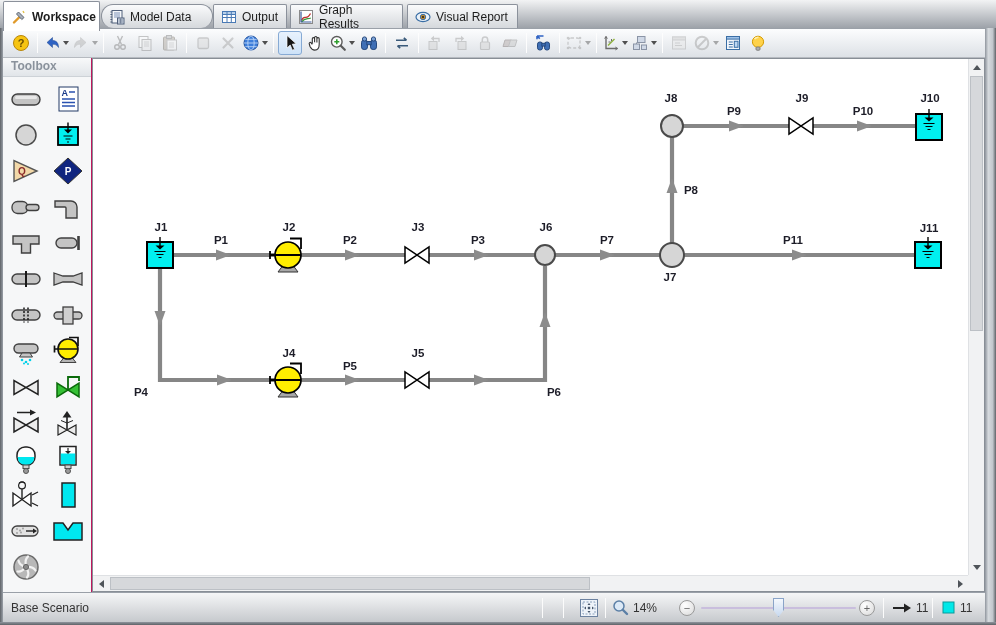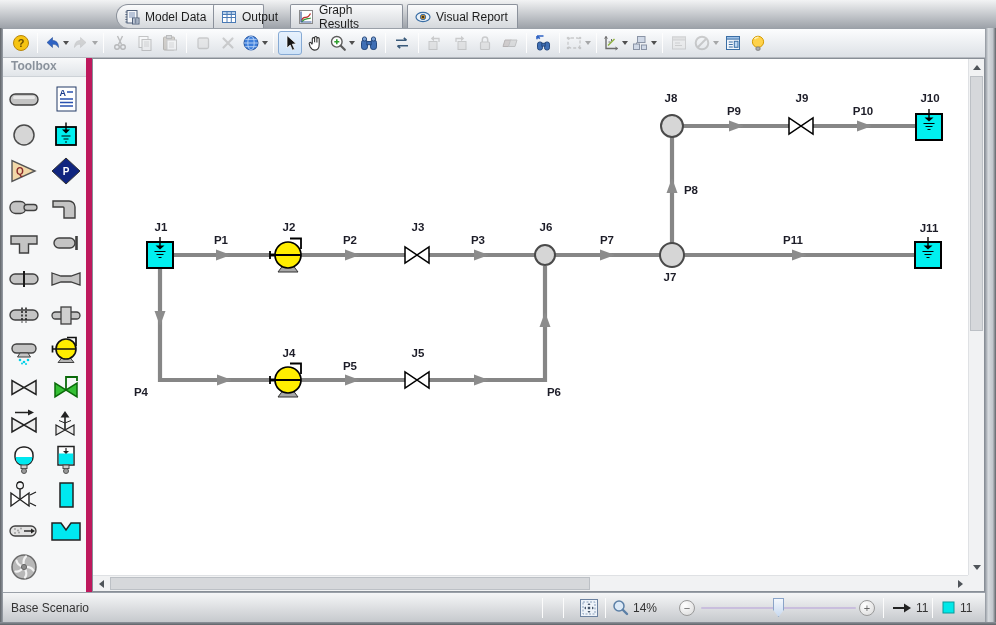--- a/index.html
+++ b/index.html
@@ -23,21 +23,21 @@
   #toolbar{position:absolute;left:3px;top:28px;width:982px;height:30px;
            background:linear-gradient(#fcfdfe,#dde1e6);border-top:1px solid #9aa0a8;
            border-bottom:1px solid #b6bac0;display:flex;align-items:center;padding-left:6px;gap:1px;z-index:5;}
   .tbtn{height:24px;min-width:24px;display:flex;align-items:center;justify-content:center;border-radius:3px;padding:0 1px;}
   .tbtn.active{background:linear-gradient(#e8f2fd,#cde2f8);border:1px solid #86aad4;}
   .tbtn.disabled{opacity:.45;filter:grayscale(.8);}
   .caret{width:0;height:0;border-left:3.5px solid transparent;border-right:3.5px solid transparent;border-top:4px solid #4f4f4f;margin-left:2px;}
   .tsep{width:1px;height:20px;background:#b4b8be;border-right:1px solid #fdfdfd;margin:0 3px;flex:0 0 auto;}
   
   #toolbox{position:absolute;left:3px;top:58px;width:89px;height:534px;background:#f6f7f8;
-           border-right:6px solid #be185d;z-index:4;}
+           border-right:1px solid #be185d;z-index:4;}
   #toolbox-header{height:19px;background:linear-gradient(#f8f9fa,#e1e5e9);border-bottom:1px solid #cdd2d7;
                   color:#8a929c;font-weight:bold;font-size:12px;padding:1px 0 0 8px;}
   #toolbox-grid{display:grid;grid-template-columns:42px 42px;justify-content:center;margin-top:4px;}
   .tool{height:36px;display:flex;align-items:center;justify-content:center;}
   
   #canvas{position:absolute;left:92px;top:58px;width:893px;height:534px;background:#eceef0;border:1px solid #888e96;z-index:1;}
   #canvas-content{position:absolute;left:0;top:0;right:16px;bottom:16px;background:#fff;}
   .vscroll{position:absolute;right:0;top:0;width:16px;bottom:16px;background:#f1f2f3;border-left:1px solid #dfe1e4;}
   .hscroll{position:absolute;left:0;bottom:0;height:16px;right:16px;background:#f1f2f3;border-top:1px solid #dfe1e4;}
   .scorner{position:absolute;right:0;bottom:0;width:16px;height:16px;background:#f1f2f3;}
@@ -64,33 +64,43 @@
 </style>
 </head>
 <body>
 
 <div id="app">
   <div class="frame-left"></div>
   <div class="frame-right"></div>
   <div class="frame-bottom"></div>
 
   <div id="tabbar">
-      <div class="tab" style="left: 116px; width: 112px; border-radius: 12px;">
+      <div class="tab active" style="left: 3px; width: 97px;">
+        <span style="display: flex;">
+          <svg width="16" height="16" viewBox="0 0 16 16">
+            <path d="M3 13.5 L9.5 7" stroke="#e09a2a" stroke-width="2.4" stroke-linecap="round"></path>
+            <path d="M7.5 3 L13 8.5 L10.8 10.5 L5.5 5 Z" fill="#a8b0bc" stroke="#5f6772"></path>
+            <path d="M12 2 l1 2" stroke="#e0c04a" stroke-width="1.4"></path>
+          </svg>
+        </span>
+        <span>Workspace</span>
+      </div>
+      <div class="tab" style="left: 101px; width: 112px; border-radius: 12px;">
         <span style="display: flex;">
           <svg width="16" height="16" viewBox="0 0 16 16">
             <rect x="3" y="1.5" width="10" height="12.5" fill="#f4f6f9" stroke="#51607a"></rect>
             <path d="M5 4 h6 M5 6 h6 M5 8 h6" stroke="#7e93b8"></path>
             <path d="M3.2 3 h-1.8 M3.2 5.5 h-1.8 M3.2 8 h-1.8 M3.2 10.5 h-1.8 M3.2 13 h-1.8" stroke="#51607a"></path>
             <rect x="8.5" y="9" width="6.5" height="6" fill="#d8e0ec" stroke="#51607a"></rect>
             <path d="M9.5 11 h4.5 M9.5 13 h4.5 M11.7 9.5 v5" stroke="#51607a" stroke-width=".7"></path>
           </svg>
         </span>
         <span>Model Data</span>
       </div>
-      <div class="tab" style="left: 213px; width: 51px;">
+      <div class="tab" style="left: 213px; width: 74px;">
         <span style="display: flex;">
           <svg width="16" height="16" viewBox="0 0 16 16">
             <rect x="1.5" y="2.5" width="13" height="11" fill="#fff" stroke="#4a7ab5"></rect>
             <rect x="1.5" y="2.5" width="13" height="3" fill="#b8d0ea" stroke="#4a7ab5"></rect>
             <path d="M1.5 8.5 H14.5 M6 2.5 V13.5 M10.3 2.5 V13.5" stroke="#4a7ab5"></path>
           </svg>
         </span>
         <span>Output</span>
       </div>
       <div class="tab" style="left: 290px; width: 113px;">

